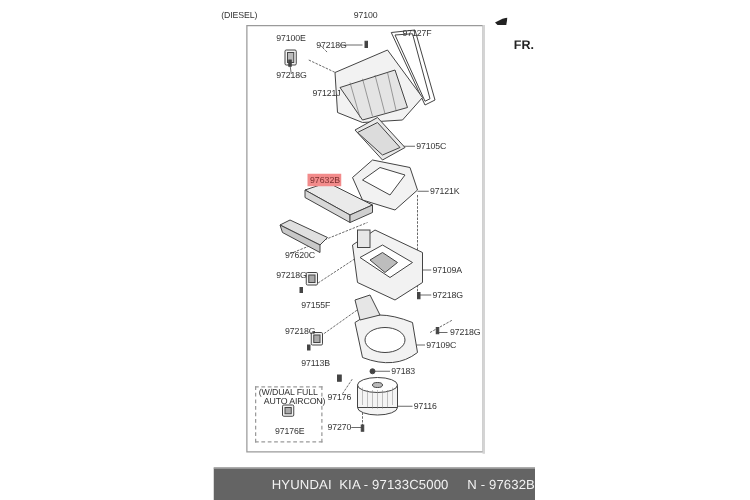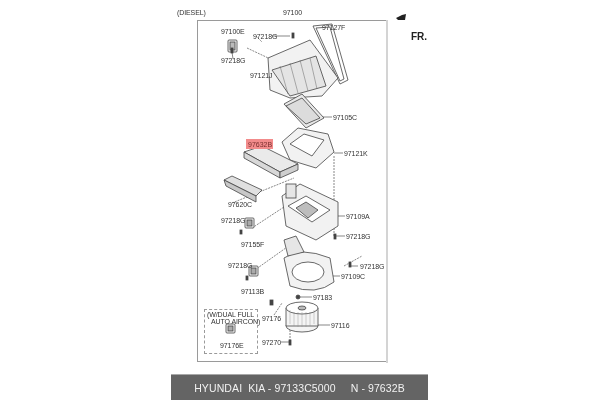--- a/index.html
+++ b/index.html
@@ -9,21 +9,21 @@
   .frame { position:absolute; left:197px; top:20px; width:190px; height:342px;
            border:1px solid #9a9a9a; box-sizing:border-box; }
   .frame-right-shadow { position:absolute; left:386px; top:20px; width:2px; height:343px; background:#d4d4d4; }
   .highlight { position:absolute; left:246px; top:139px; width:27px; height:10px;
                background:#f28b8b; box-sizing:border-box; }
   .highlight span { position:absolute; left:2px; top:1.5px; font-size:7px; color:#7a2e2e; }
   .dashbox { position:absolute; left:204px; top:309px; width:54px; height:45px;
              border:1px dashed #9a9a9a; box-sizing:border-box; }
   .banner { position:absolute; left:171px; top:374px; width:257px; height:26px;
             background:#646464; border-top:1px solid #a8a8a8; box-sizing:border-box;
-            display:flex; align-items:center; justify-content:center; }
+            display:flex; align-items:center; justify-content:flex-end; }
   .banner-text { color:#f2f2f2; font-size:10.5px; letter-spacing:0.1px; white-space:pre; }
   svg.parts { position:absolute; left:0; top:0; }
   .fr { position:absolute; left:411px; top:8px; font-size:10px; font-weight:bold; color:#222;margin-top:23px; }
   .fr-arrow { position:absolute; left:396px; top:14px; width:10px; height:6px; }
 </style>
 </head>
 <body>
 
 <div>
   <span class="lbl" style="left:177px;top:9px;">(DIESEL)</span>

